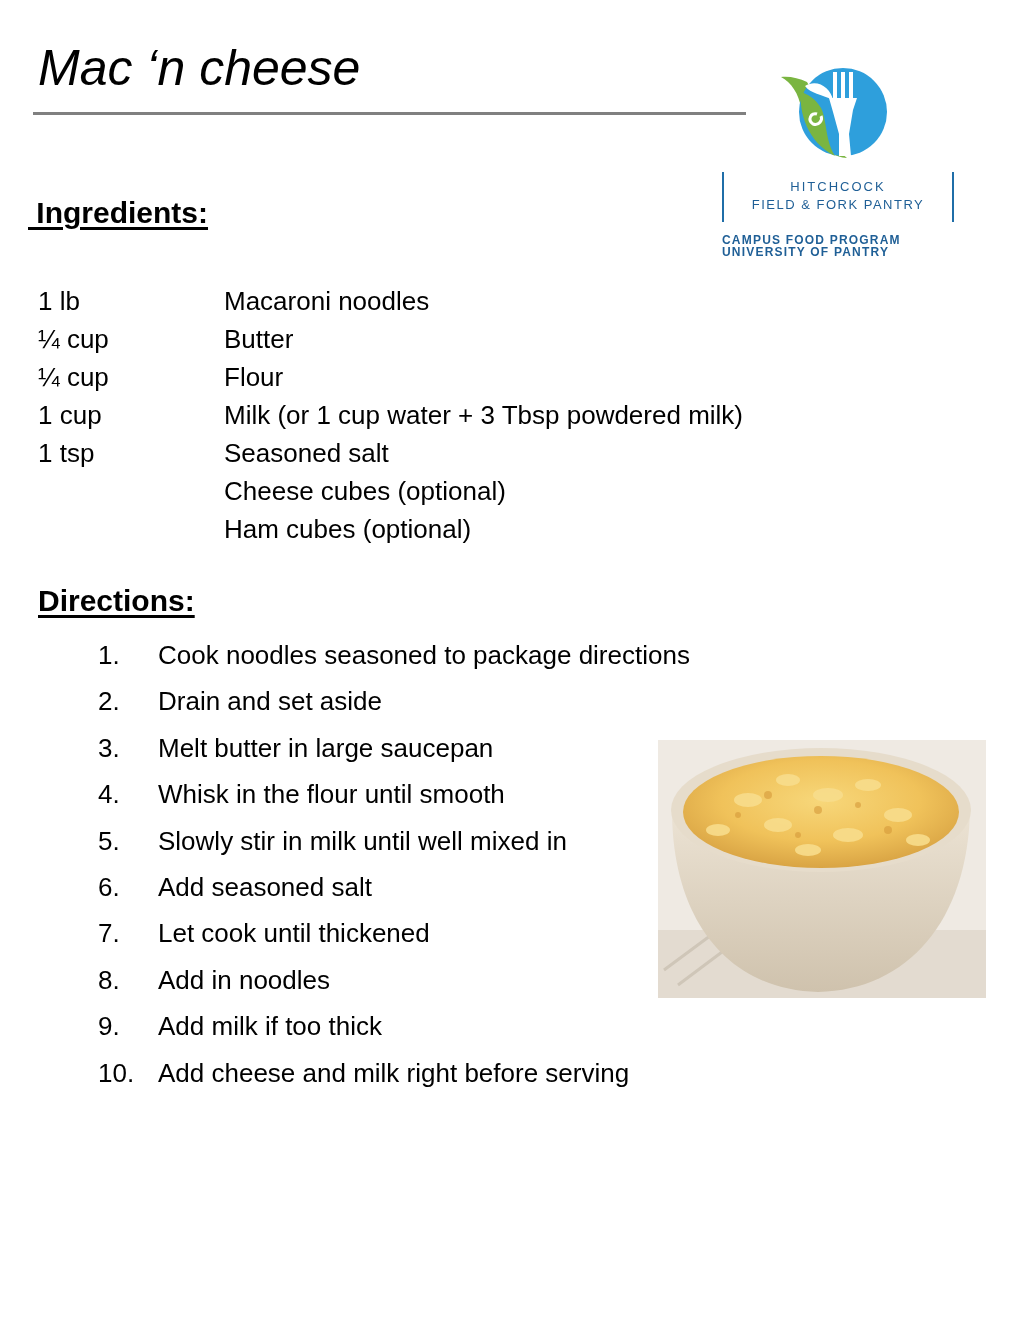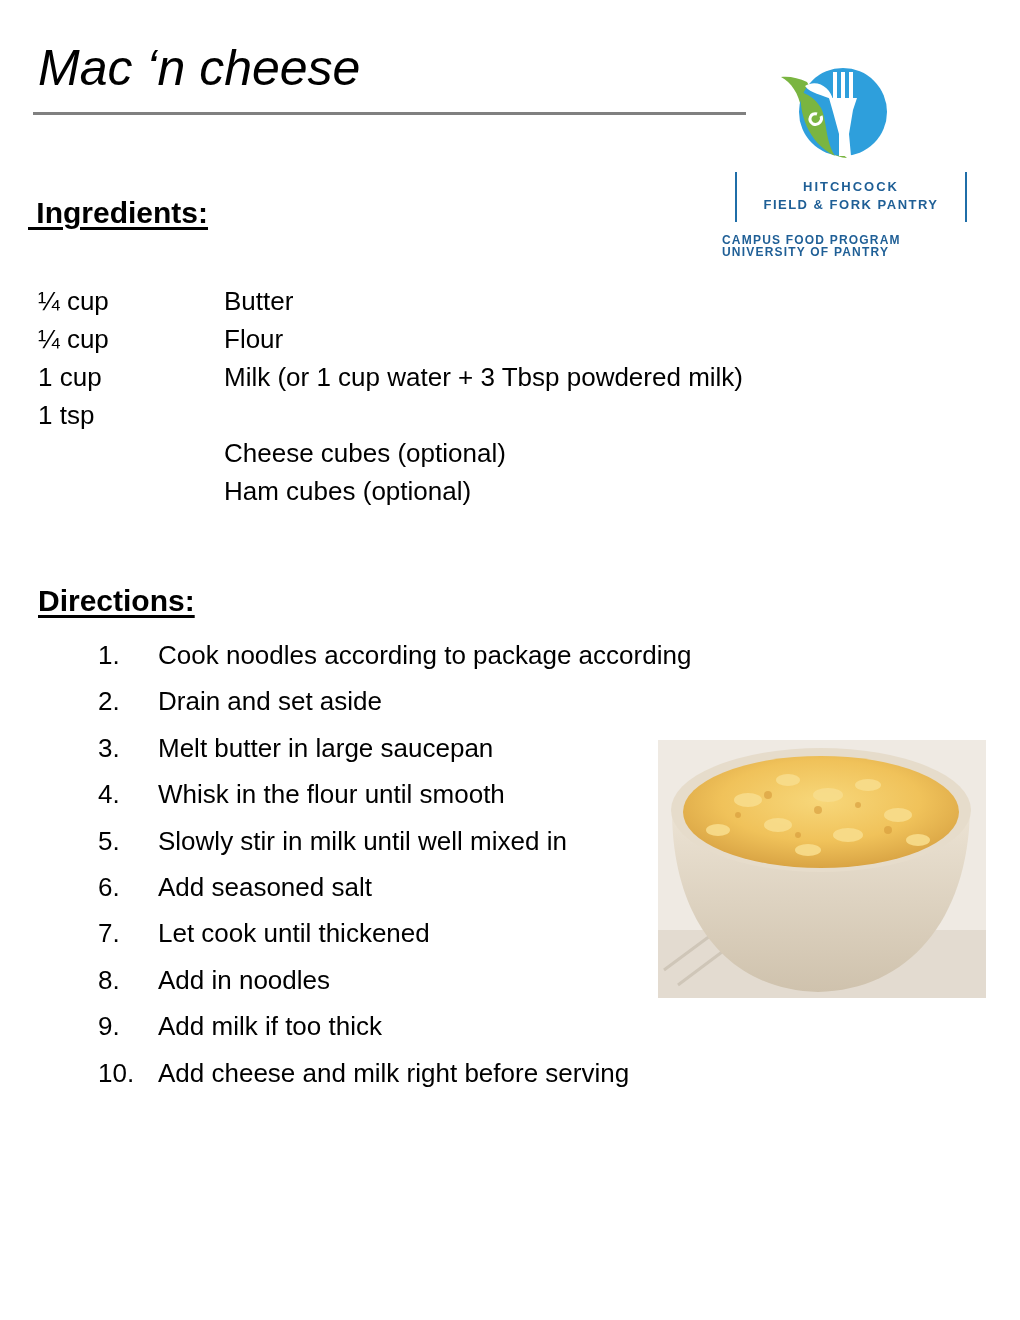--- a/index.html
+++ b/index.html
@@ -15,23 +15,23 @@
     }
     .title-rule {
       position: absolute; left: 33px; top: 112px; width: 713px; height: 3px;
       background: #808080;
     }
     .logo {
       position: absolute; left: 722px; top: 62px; width: 230px; height: 200px;
     }
     .logo-mark { position: absolute; left: 55px; top: 2px; width: 110px; height: 100px; }
     .logo-box {
-      position: absolute; left: 13px; top: 110px; width: 228px; height: 50px;
+      position: absolute; left: 0px; top: 110px; width: 228px; height: 50px;
       border-left: 2px solid #1f6ea8; border-right: 2px solid #1f6ea8;
-      text-align: center; color: #1f5f96; font-weight: bold;
+      text-align: center; color: #1f5f96; font-weight: normal;
     }
     .logo-line1 { font-size: 13px; letter-spacing: 2px; line-height: 18px; margin-top: 6px; }
     .logo-line2 { font-size: 13px; letter-spacing: 1.5px; line-height: 18px; }
     .logo-sub {
       position: absolute; left: 0; top: 172px; width: 230px; text-align: left;
       color: #1f5f96; font-weight: bold; font-size: 12px; letter-spacing: 1.2px; line-height: 12px;
     }
     .section-heading {
       position: absolute; font-size: 30px; font-weight: bold; text-decoration: underline;
       text-decoration-thickness: 3px; text-underline-offset: 4px; margin: 0;
@@ -80,50 +80,55 @@
   <div class="logo-sub">
     <div>CAMPUS FOOD PROGRAM</div>
     <div>UNIVERSITY OF PANTRY</div>
   </div>
 </div>
 
 <h2 class="section-heading h-ingredients" style="white-space:pre;"> Ingredients:</h2>
 
 <div class="ingredients">
   <div class="ing-row">
+    <span class="ing-qty">1 lb</span>
+    <span class="ing-item">Macaroni noodles</span>
+  </div>
+  <div class="ing-row">
     <span class="ing-qty">¼ cup</span>
     <span class="ing-item">Butter</span>
   </div>
   <div class="ing-row">
     <span class="ing-qty">¼ cup</span>
     <span class="ing-item">Flour</span>
   </div>
   <div class="ing-row">
     <span class="ing-qty">1 cup</span>
     <span class="ing-item">Milk (or 1 cup water + 3 Tbsp powdered milk)</span>
   </div>
   <div class="ing-row">
     <span class="ing-qty">1 tsp</span>
+    <span class="ing-item">Seasoned salt</span>
   </div>
   <div class="ing-row">
     <span class="ing-qty"></span>
     <span class="ing-item">Cheese cubes (optional)</span>
   </div>
   <div class="ing-row">
     <span class="ing-qty"></span>
     <span class="ing-item">Ham cubes (optional)</span>
   </div>
 </div>
 
 <h2 class="section-heading h-directions">Directions:</h2>
 
 <ol class="directions">
   <li class="dir-row">
     <span class="dir-num">1.</span>
-    <span class="dir-text">Cook noodles according to package according</span>
+    <span class="dir-text">Cook noodles seasoned to package directions</span>
   </li>
   <li class="dir-row">
     <span class="dir-num">2.</span>
     <span class="dir-text">Drain and set aside</span>
   </li>
   <li class="dir-row">
     <span class="dir-num">3.</span>
     <span class="dir-text">Melt butter in large saucepan</span>
   </li>
   <li class="dir-row">

